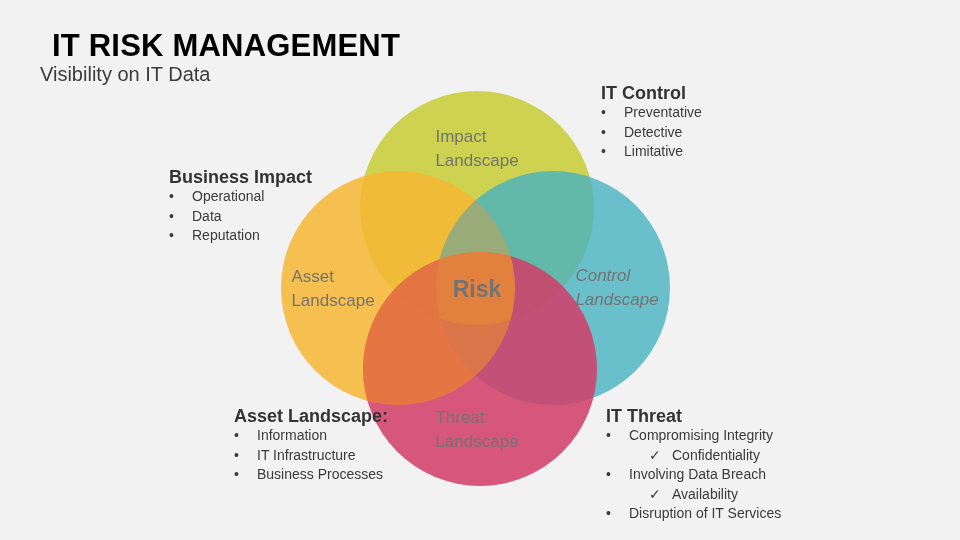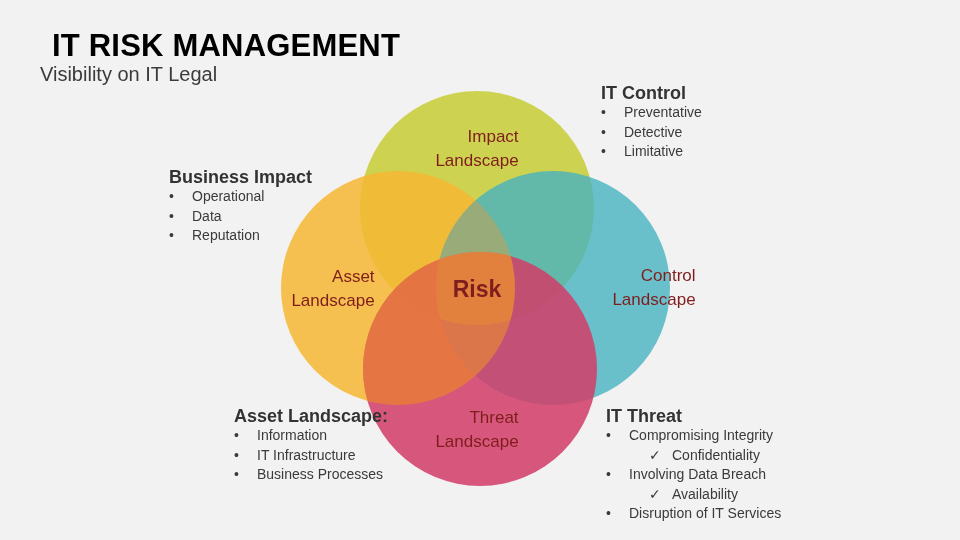--- a/index.html
+++ b/index.html
@@ -13,39 +13,39 @@
       position: absolute; left: 40px; top: 16px;
       font-size: 31px; font-weight: bold; color: #000000; letter-spacing: 0.2px;
       margin: 12px;
     }
     .subtitle {
       position: absolute; left: 40px; top: 63px;
       font-size: 20px; color: #3b3b3b; margin: 0;
     }
     svg.venn { position: absolute; left: 0; top: 0; }
     .circle-label {
-      position: absolute; color: #7f1d1d; font-size: 17px; text-align: right;
+      position: absolute; color: #737373; font-size: 17px; text-align: left;
       line-height: 24px; transform: translate(-50%, -50%); white-space: nowrap;
     }
     .risk-label { font-weight: bold; font-size: 23px; }
     .note {
       position: absolute; font-size: 14px; color: #3a3a3a; line-height: 19.4px;
     }
     .note h3 { margin: 0; font-size: 18px; font-weight: bold; color: #333; line-height: 19.4px; }
     .note ul { list-style: none; margin: 0; padding: 0; }
     .note li { position: relative; padding-left: 23px; white-space: nowrap; }
     .note li .bullet { position: absolute; left: 0; top: 0; width: 23px; }
     .note li.sub { padding-left: 66px; }
     .note li.sub .bullet { left: 43px; }
   </style>
 </head>
 <body>
 
 <h1 class="title">IT RISK MANAGEMENT</h1>
-<p class="subtitle">Visibility on IT Legal</p>
+<p class="subtitle">Visibility on IT Data</p>
 
 <svg class="venn" width="960" height="540">
   <circle cx="477" cy="208" r="117" fill="#c9cf3f" fill-opacity="0.9"></circle>
   <circle cx="398" cy="288" r="117" fill="#f6b733" fill-opacity="0.85"></circle>
   <circle cx="553" cy="288" r="117" fill="#47b3bf" fill-opacity="0.8"></circle>
   <circle cx="480" cy="369" r="117" fill="#d23c67" fill-opacity="0.85"></circle>
 
   <g opacity="0.35">
     <clipPath id="clipA">
         <circle cx="398" cy="288" r="117"></circle>
@@ -68,21 +68,21 @@
 </svg>
 
 <div class="circle-label" style="left:477px; top:149px;">
   <div>Impact</div>
   <div>Landscape</div>
 </div>
 <div class="circle-label" style="left:333px; top:289px;">
   <div>Asset</div>
   <div>Landscape</div>
 </div>
-<div class="circle-label" style="left:654px; top:288px;">
+<div class="circle-label" style="left:617px; top:288px;font-style:italic;">
   <div>Control</div>
   <div>Landscape</div>
 </div>
 <div class="circle-label" style="left:477px; top:430px;">
   <div>Threat</div>
   <div>Landscape</div>
 </div>
 <div class="circle-label risk-label" style="left:477px; top:289px;">Risk</div>
 
 <div class="note" style="left:601px; top:84px;">

